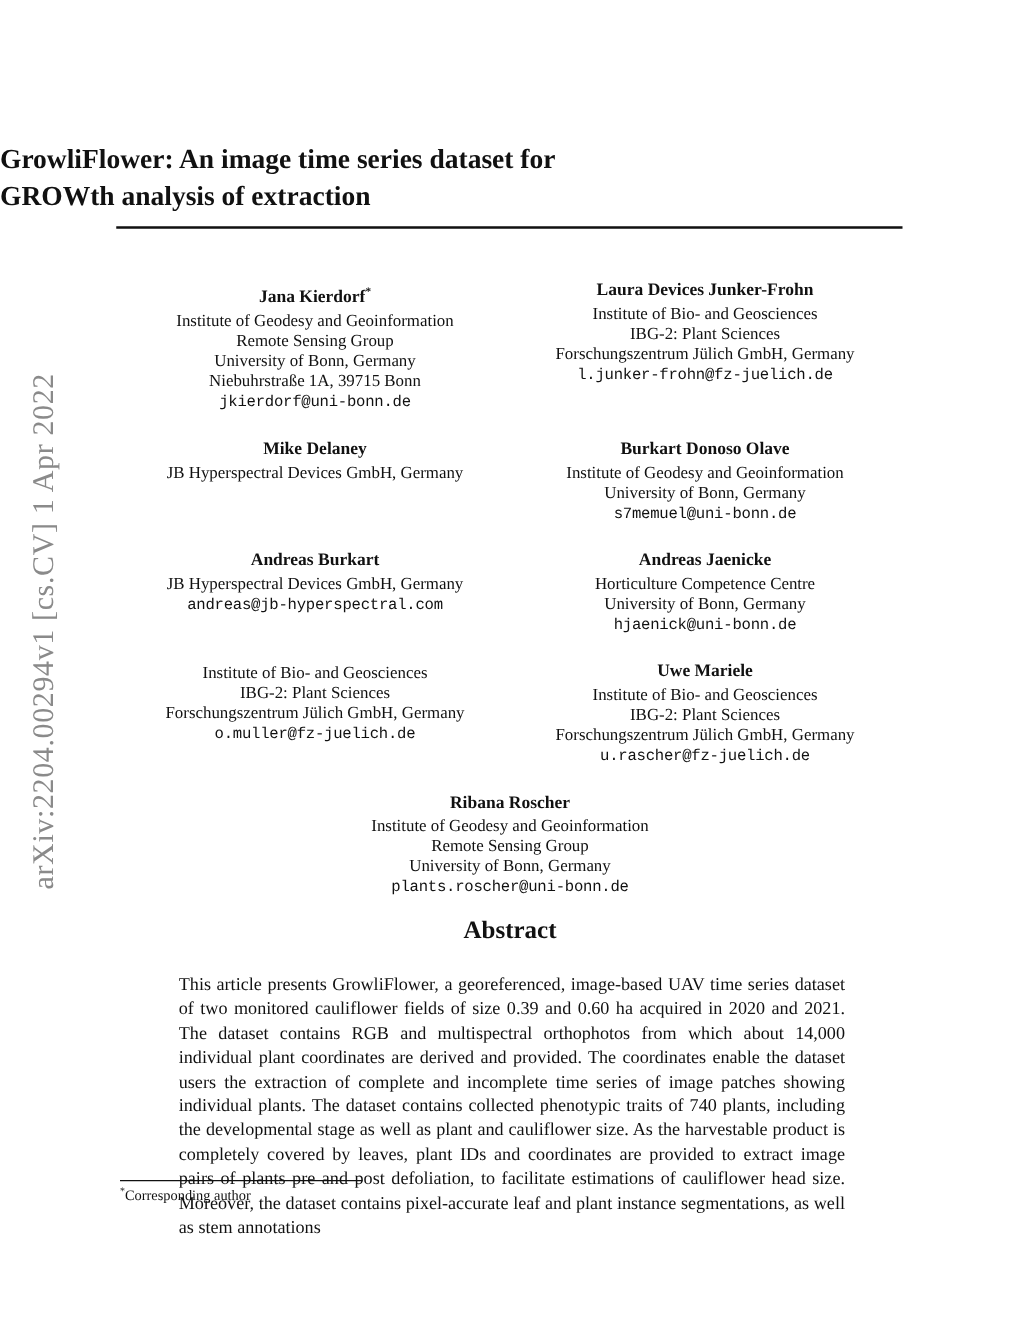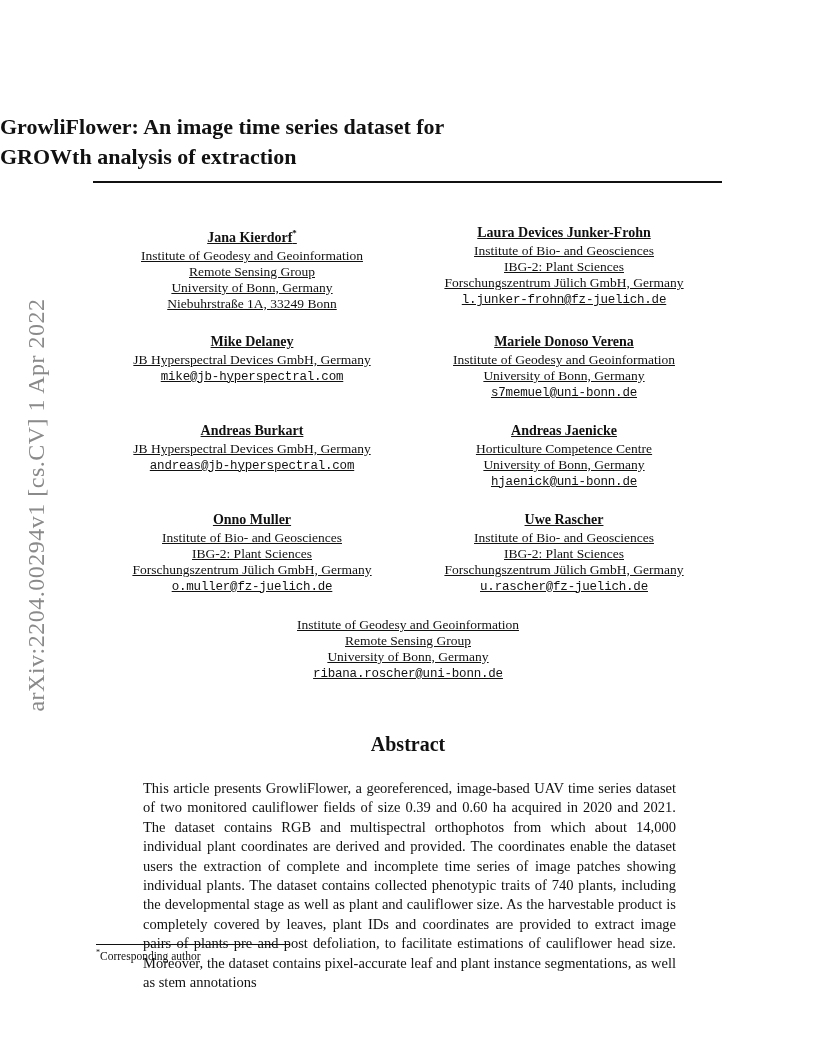--- a/index.html
+++ b/index.html
@@ -36,21 +36,20 @@
     border-top:2.5px solid #111111;
   }
   .authors{
     position:absolute;
     top:225px;left:96px;width:624px;
   }
   .author-row{
     display:flex;
     align-items:flex-start;
     margin-bottom:22px;
-    text-decoration:underline;
   }
   .author{
     width:50%;
     text-align:center;
     font-size:13.5px;
     line-height:16px;
   }
   .author-row.single .author{width:100%;}
   .author-name{
     font-weight:bold;
@@ -106,44 +105,44 @@
 
   <div class="authors">
 
     <div class="author-row">
       <div class="author">
         <div class="author-name"><span>Jana Kierdorf</span><sup>*</sup></div>
         <div class="author-lines">
             <div>Institute of Geodesy and Geoinformation</div>
             <div>Remote Sensing Group</div>
             <div>University of Bonn, Germany</div>
-            <div>Niebuhrstraße 1A, 33249 Bonn</div>
-          </div>
+            <div>Niebuhrstraße 1A, 39715 Bonn</div>
+          </div>
+        <div class="author-email">jkierdorf@uni-bonn.de</div>
       </div>
       <div class="author">
         <div class="author-name">Laura Devices Junker-Frohn</div>
         <div class="author-lines">
             <div>Institute of Bio- and Geosciences</div>
             <div>IBG-2: Plant Sciences</div>
             <div>Forschungszentrum Jülich GmbH, Germany</div>
           </div>
         <div class="author-email">l.junker-frohn@fz-juelich.de</div>
       </div>
     </div>
 
     <div class="author-row">
       <div class="author">
         <div class="author-name">Mike Delaney</div>
         <div class="author-lines">
             <div>JB Hyperspectral Devices GmbH, Germany</div>
           </div>
-        <div class="author-email">mike@jb-hyperspectral.com</div>
-      </div>
-      <div class="author">
-        <div class="author-name">Mariele Donoso Verena</div>
+      </div>
+      <div class="author">
+        <div class="author-name">Burkart Donoso Olave</div>
         <div class="author-lines">
             <div>Institute of Geodesy and Geoinformation</div>
             <div>University of Bonn, Germany</div>
           </div>
         <div class="author-email">s7memuel@uni-bonn.de</div>
       </div>
     </div>
 
     <div class="author-row">
       <div class="author">
@@ -158,47 +157,47 @@
         <div class="author-lines">
             <div>Horticulture Competence Centre</div>
             <div>University of Bonn, Germany</div>
           </div>
         <div class="author-email">hjaenick@uni-bonn.de</div>
       </div>
     </div>
 
     <div class="author-row">
       <div class="author">
-        <div class="author-name">Onno Muller</div>
         <div class="author-lines">
             <div>Institute of Bio- and Geosciences</div>
             <div>IBG-2: Plant Sciences</div>
             <div>Forschungszentrum Jülich GmbH, Germany</div>
           </div>
         <div class="author-email">o.muller@fz-juelich.de</div>
       </div>
       <div class="author">
-        <div class="author-name">Uwe Rascher</div>
+        <div class="author-name">Uwe Mariele</div>
         <div class="author-lines">
             <div>Institute of Bio- and Geosciences</div>
             <div>IBG-2: Plant Sciences</div>
             <div>Forschungszentrum Jülich GmbH, Germany</div>
           </div>
         <div class="author-email">u.rascher@fz-juelich.de</div>
       </div>
     </div>
 
     <div class="author-row single">
       <div class="author">
+        <div class="author-name">Ribana Roscher</div>
         <div class="author-lines">
             <div>Institute of Geodesy and Geoinformation</div>
             <div>Remote Sensing Group</div>
             <div>University of Bonn, Germany</div>
           </div>
-        <div class="author-email">ribana.roscher@uni-bonn.de</div>
+        <div class="author-email">plants.roscher@uni-bonn.de</div>
       </div>
     </div>
 
   </div>
 
   <div class="abstract-heading">Abstract</div>
 
   <div class="abstract-body">This article presents GrowliFlower, a georeferenced, image-based UAV time series dataset of two monitored cauliflower fields of size 0.39 and 0.60 ha acquired in 2020 and 2021. The dataset contains RGB and multispectral orthophotos from which about 14,000 individual plant coordinates are derived and provided. The coordinates enable the dataset users the extraction of complete and incomplete time series of image patches showing individual plants. The dataset contains collected phenotypic traits of 740 plants, including the developmental stage as well as plant and cauliflower size. As the harvestable product is completely covered by leaves, plant IDs and coordinates are provided to extract image pairs of plants pre and post defoliation, to facilitate estimations of cauliflower head size. Moreover, the dataset contains pixel-accurate leaf and plant instance segmentations, as well as stem annotations</div>
 
   <div class="footnote">

